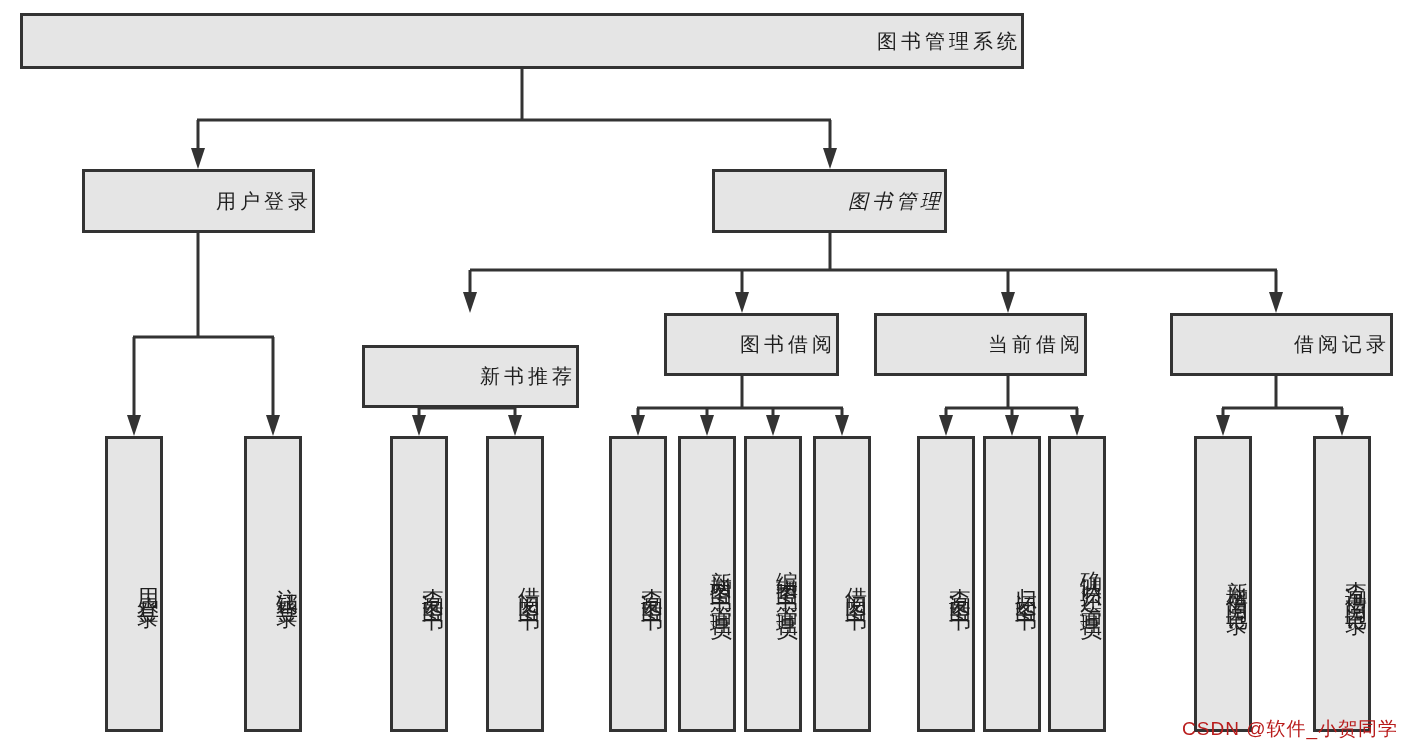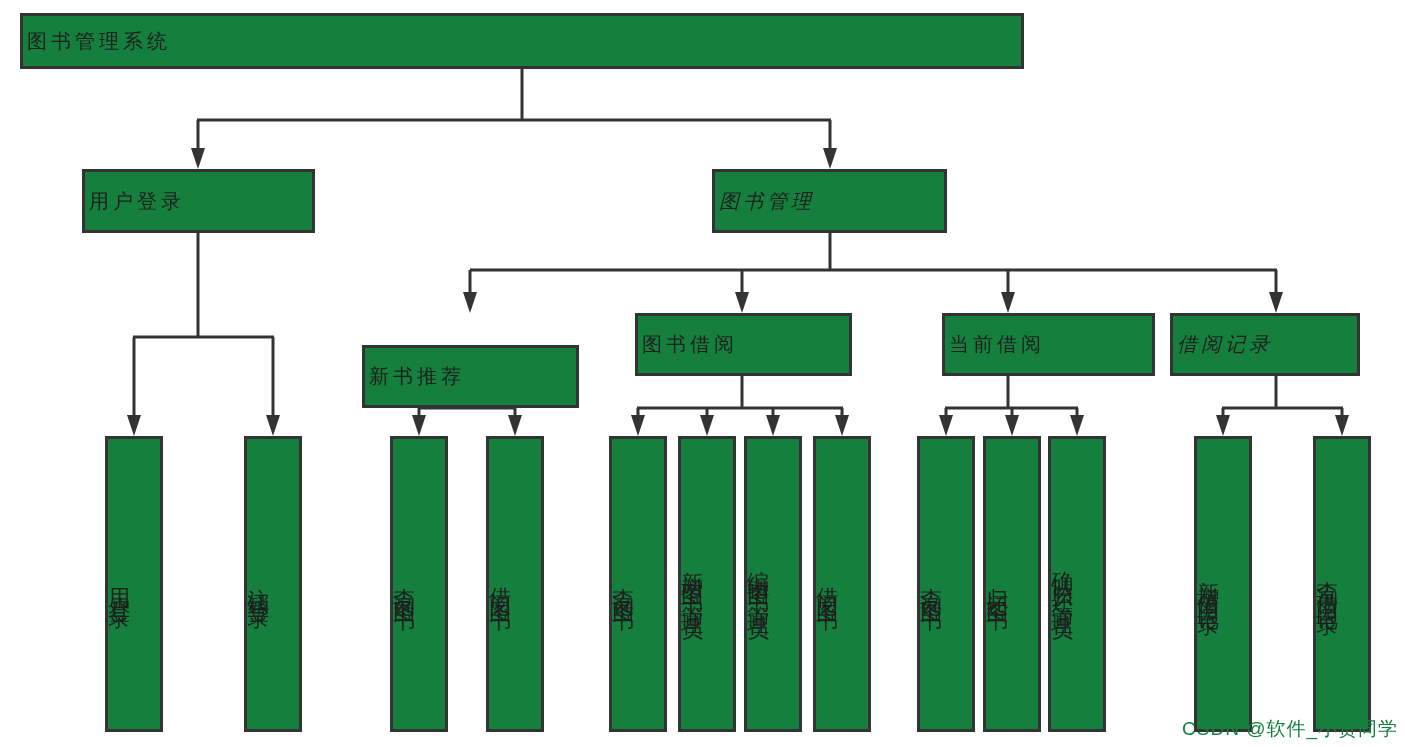--- a/index.html
+++ b/index.html
@@ -2,35 +2,35 @@
 <html><head>
 <meta charset="utf-8">
 <style>
   html,body{margin:0;padding:0;background:#ffffff;}
   .canvas{
     position:relative;width:1405px;height:747px;background:#ffffff;overflow:hidden;
     font-family:"Liberation Sans","DejaVu Sans",sans-serif;color:#1e1e1e;
   }
   .connectors{position:absolute;left:0;top:0;}
   .box{
-    position:absolute;background:#15803d;border:3px solid #333333;box-sizing:border-box;
-    display:flex;align-items:center;justify-content:flex-start;
+    position:absolute;background:#e5e5e5;border:3px solid #333333;box-sizing:border-box;
+    display:flex;align-items:center;justify-content:flex-end;
   }
   .h-label{font-size:20px;letter-spacing:4px;text-indent:4px;white-space:nowrap;}
   .leaf{top:436px;width:58px;height:296px;}
   .leaf .v-label{
     writing-mode:vertical-rl;text-orientation:mixed;
     font-size:22px;letter-spacing:7px;line-height:1.06;white-space:nowrap;
   }
   .root{left:20px;top:13px;width:1004px;height:56px;}
   .lvl2{top:169px;height:64px;}
   .lvl3{top:313px;height:63px;}
   .watermark{
     position:absolute;right:7px;bottom:5px;z-index:5;
-    font-size:19px;letter-spacing:1px;color:#15803d;white-space:nowrap;
+    font-size:19px;letter-spacing:1px;color:#b91c1c;white-space:nowrap;
   }
 </style>
 </head>
 <body>
 
 <div class="canvas">
 
   <svg class="connectors" width="1405" height="747" viewBox="0 0 1405 747">
     <g stroke="#333333" stroke-width="3" fill="none">
 
@@ -104,27 +104,27 @@
   <div class="box lvl2" style="left:82px;width:233px;">
     <span class="h-label">用户登录</span>
   </div>
   <div class="box lvl2" style="left:712px;width:235px;font-style:italic;">
     <span class="h-label">图书管理</span>
   </div>
 
   <div class="box lvl3" style="left:362px;width:217px;margin-top:32px;">
     <span class="h-label">新书推荐</span>
   </div>
-  <div class="box lvl3" style="left:635px;width:217px;">
+  <div class="box lvl3" style="left:664px;width:175px;">
     <span class="h-label">图书借阅</span>
   </div>
-  <div class="box lvl3" style="left:942px;width:213px;">
+  <div class="box lvl3" style="left:874px;width:213px;">
     <span class="h-label">当前借阅</span>
   </div>
-  <div class="box lvl3" style="left:1170px;width:190px;font-style:italic;">
+  <div class="box lvl3" style="left:1170px;width:223px;">
     <span class="h-label">借阅记录</span>
   </div>
 
   <div class="box leaf" style="left:105px;">
     <span class="v-label">用户登录</span>
   </div>
   <div class="box leaf" style="left:244px;">
     <span class="v-label">注销登录</span>
   </div>
 

